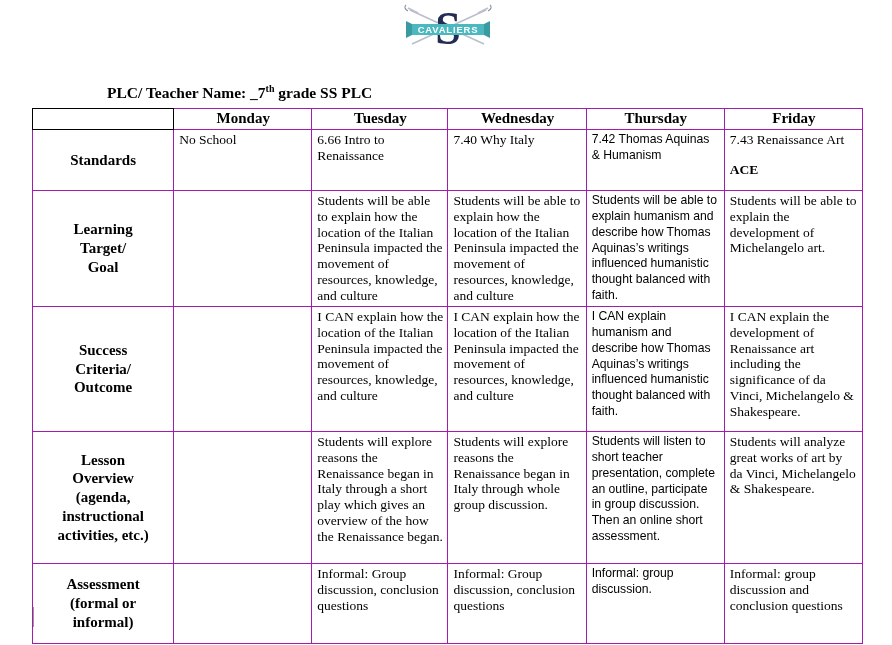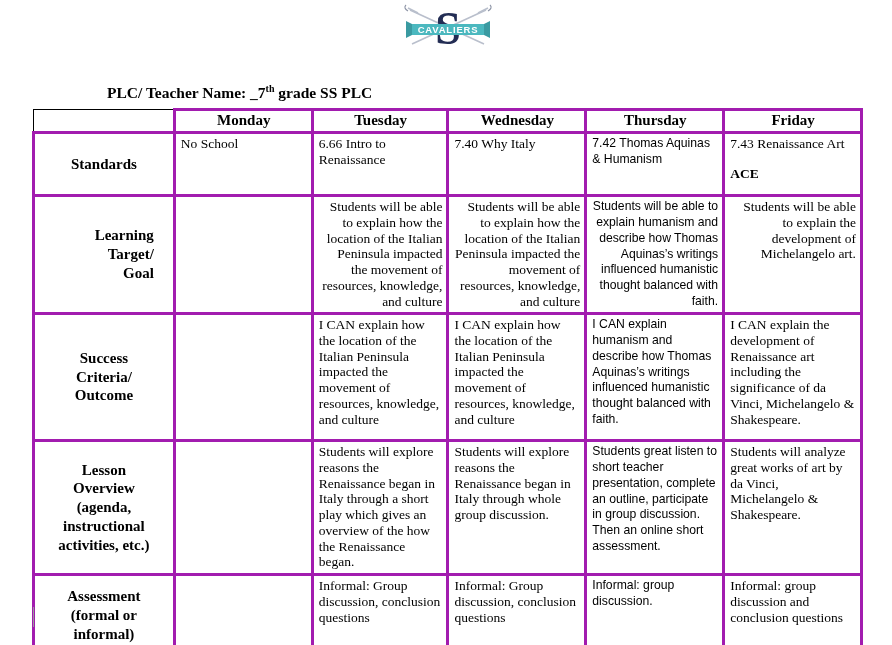--- a/index.html
+++ b/index.html
@@ -49,21 +49,21 @@
   
   .plan-table {
     position: absolute;
     left: 32px;
     top: 108px;
     width: 831px;
     border-collapse: collapse;
     table-layout: fixed;
   }
   .plan-table td, .plan-table th {
-    border: 3px solid #a21caf;
+    border: 1px solid #a21caf;
     vertical-align: top;
     padding: 2px 4px 2px 5px;
     font-size: 13.5px;
     line-height: 1.17;
   }
   
   col.c-label { width: 140px; }
   col.c-mon   { width: 137px; }
   col.c-tue   { width: 135px; }
   col.c-wed   { width: 137px; }
@@ -99,21 +99,21 @@
 
   .cell-line { display: block; }
   .cell-ace {
     display: block;
     font-weight: bold;
     margin-top: 14px;
   }
 
   
   tr.r-standards td { height: 54px; }
-  tr.r-target    td { height: 107px; text-align: right; }
+  tr.r-target    td { height: 107px; }
   tr.r-success   td { height: 118px; }
   tr.r-overview  td { height: 125px; }
   tr.r-assess    td { height: 73px; }
 
   
   .tail-rule {
     position: absolute;
     left: 33px;
     top: 607px;
     width: 1px;
@@ -213,21 +213,21 @@
     <tr class="r-overview">
       <td class="row-label">
         <span class="cell-line">Lesson Overview</span>
         <span class="cell-line">(agenda,</span>
         <span class="cell-line">instructional</span>
         <span class="cell-line">activities, etc.)</span>
       </td>
       <td></td>
       <td>Students will explore reasons the Renaissance began in Italy through a short play which gives an overview of the how the Renaissance began.</td>
       <td>Students will explore reasons the Renaissance began in Italy through whole group discussion.</td>
-      <td class="sans">Students great listen to short teacher presentation, complete an outline, participate in group discussion. Then an online short assessment.</td>
+      <td class="sans">Students will listen to short teacher presentation, complete an outline, participate in group discussion. Then an online short assessment.</td>
       <td>Students will analyze great works of art by da Vinci, Michelangelo &amp; Shakespeare.</td>
     </tr>
 
     <tr class="r-assess">
       <td class="row-label">
         <span class="cell-line">Assessment</span>
         <span class="cell-line">(formal or</span>
         <span class="cell-line">informal)</span>
       </td>
       <td></td>

